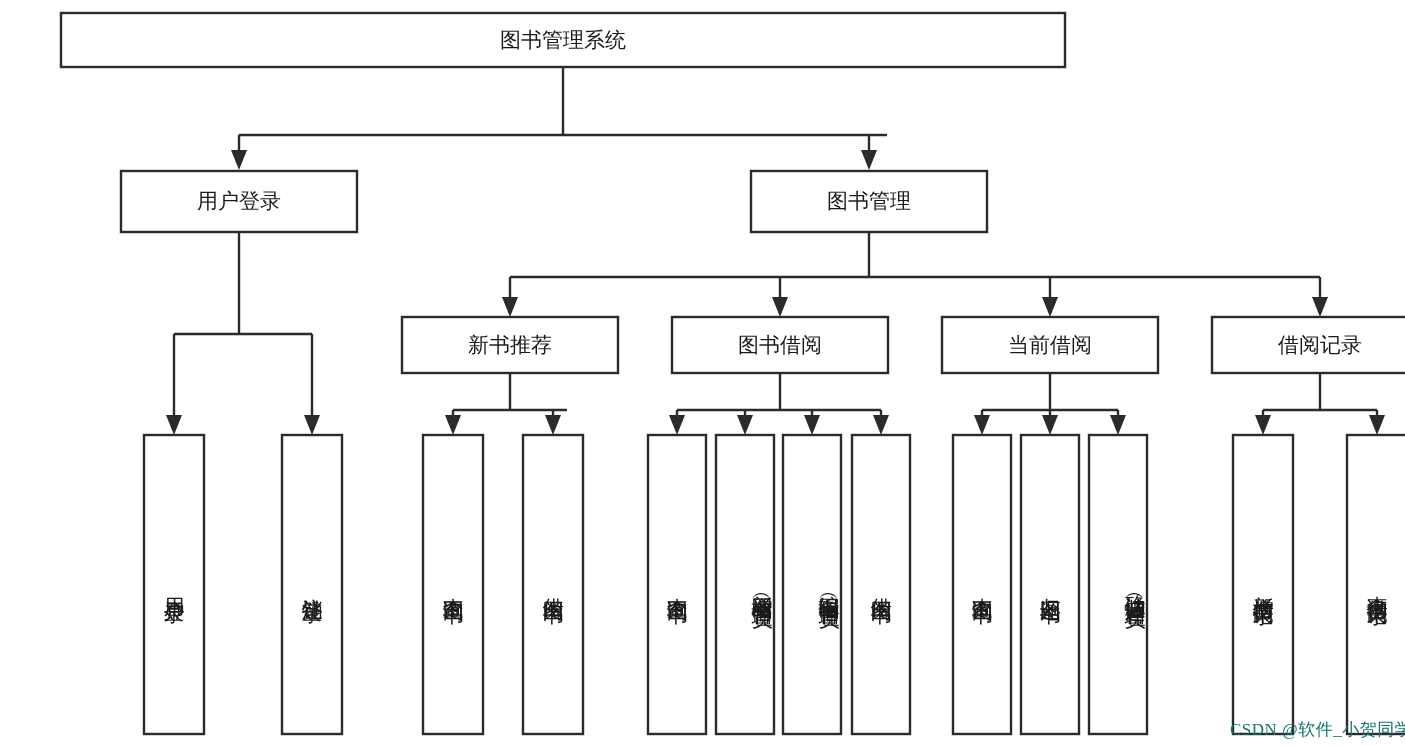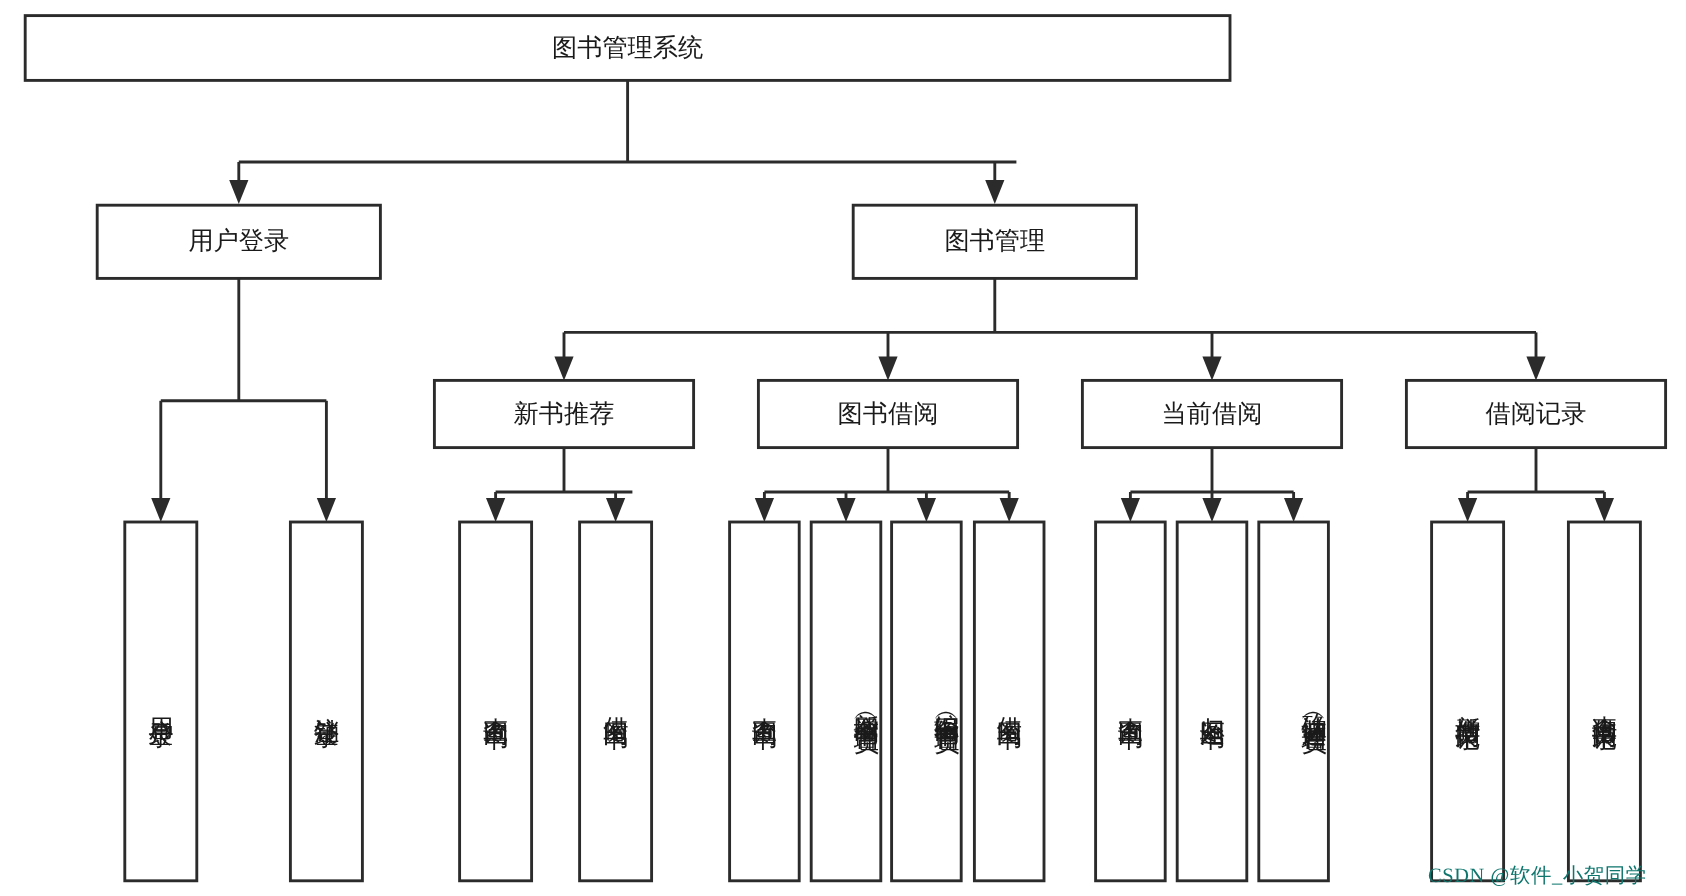--- a/index.html
+++ b/index.html
@@ -11,20 +11,21 @@
     width: 1405px;
     height: 747px;
     font-family: "DejaVu Sans", "Liberation Sans", sans-serif;
     overflow: hidden;
   }
   #diagram-root {
     position: relative;
     width: 1242px;
     height: 747px;
     background: #ffffff;
+    margin-left: 40px;
   }
   svg#flow-svg {
     position: absolute;
     left: 0;
     top: 0;
     width: 1405px;
     height: 747px;
     display: block;
   }
   .node-box {

